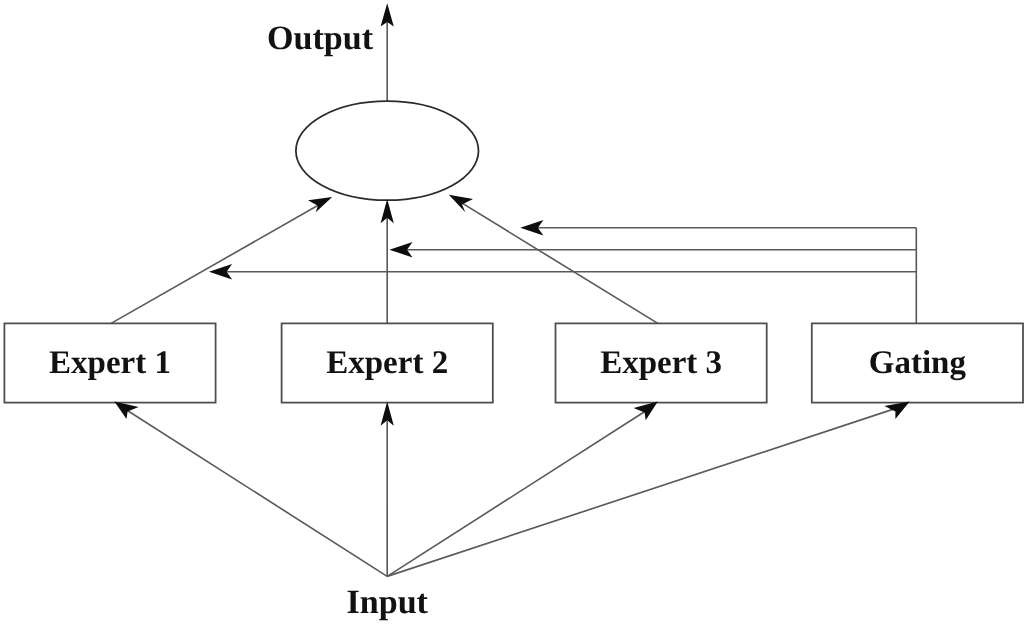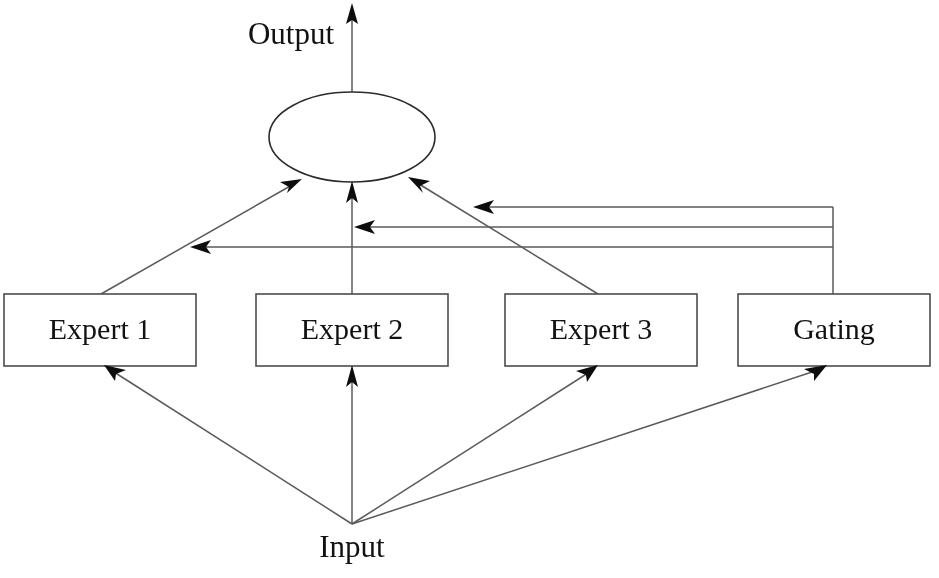--- a/index.html
+++ b/index.html
@@ -12,20 +12,21 @@
     width: 939px;
     height: 578px;
     overflow: hidden;
     font-family: "Liberation Serif", "DejaVu Serif", serif;
   }
   #diagram-root {
     position: relative;
     width: 939px;
     height: 578px;
     background: #ffffff;
+    font-weight: bold;
   }
   svg#moe-svg {
     display: block;
     width: 939px;
     height: 578px;
   }
   .node-box {
     fill: #ffffff;
     stroke: #4d4d4d;
     stroke-width: 1.6;

